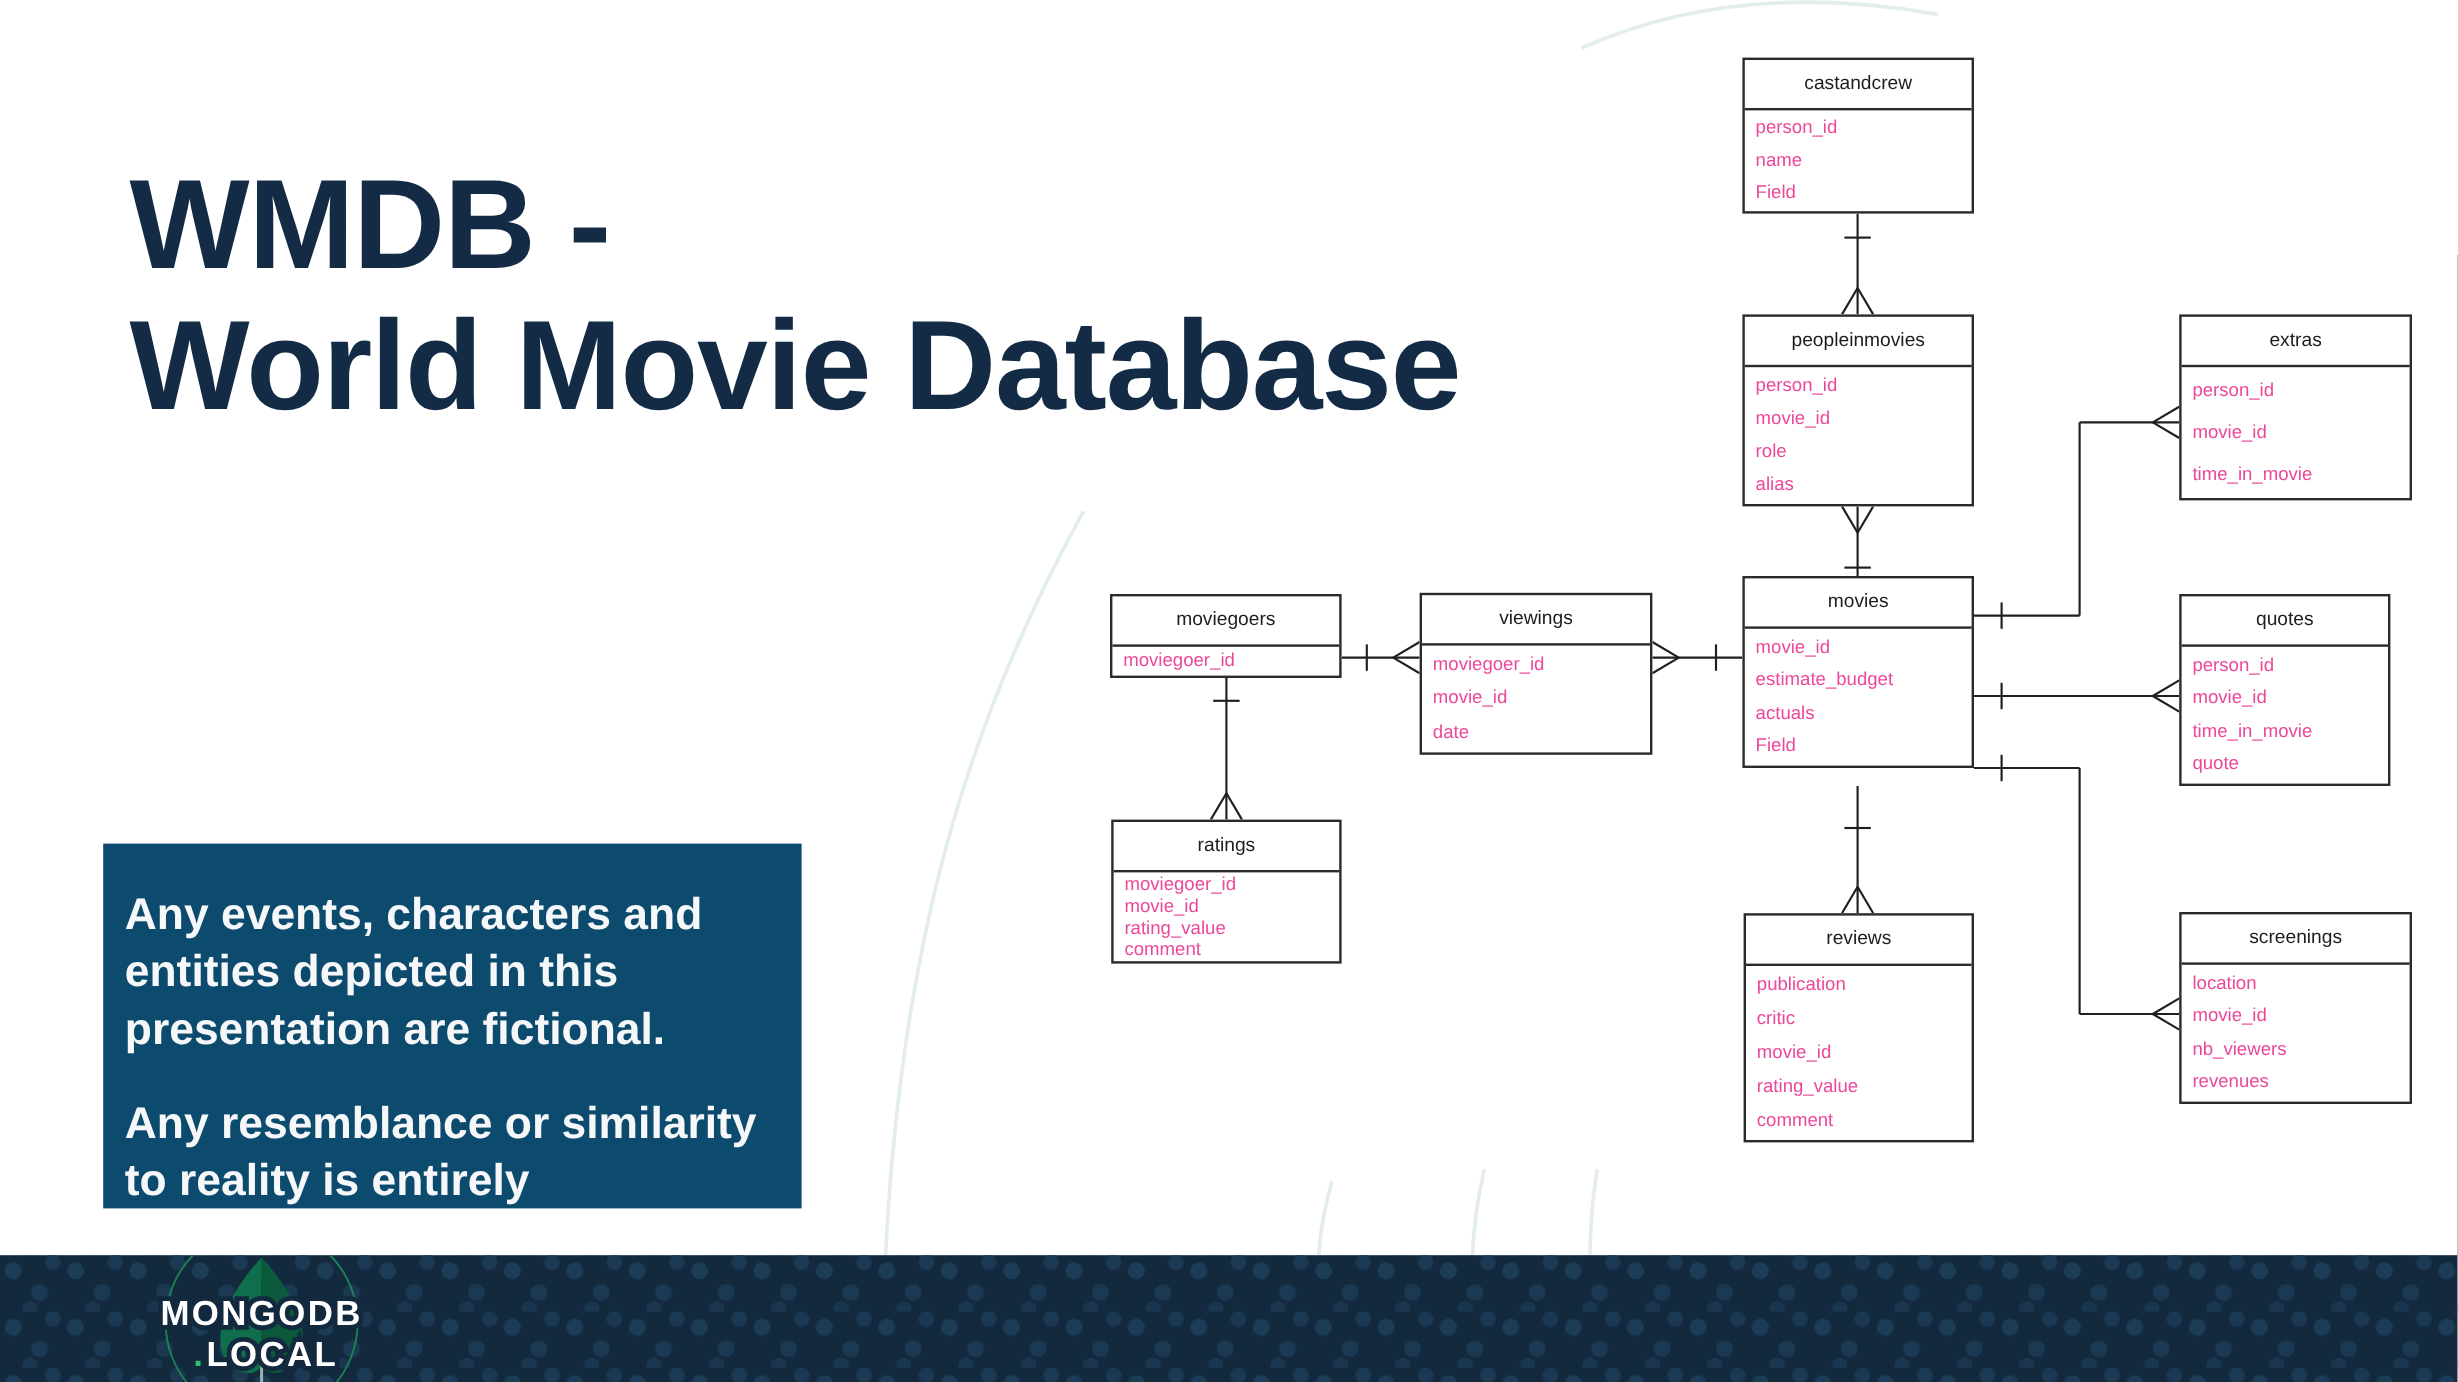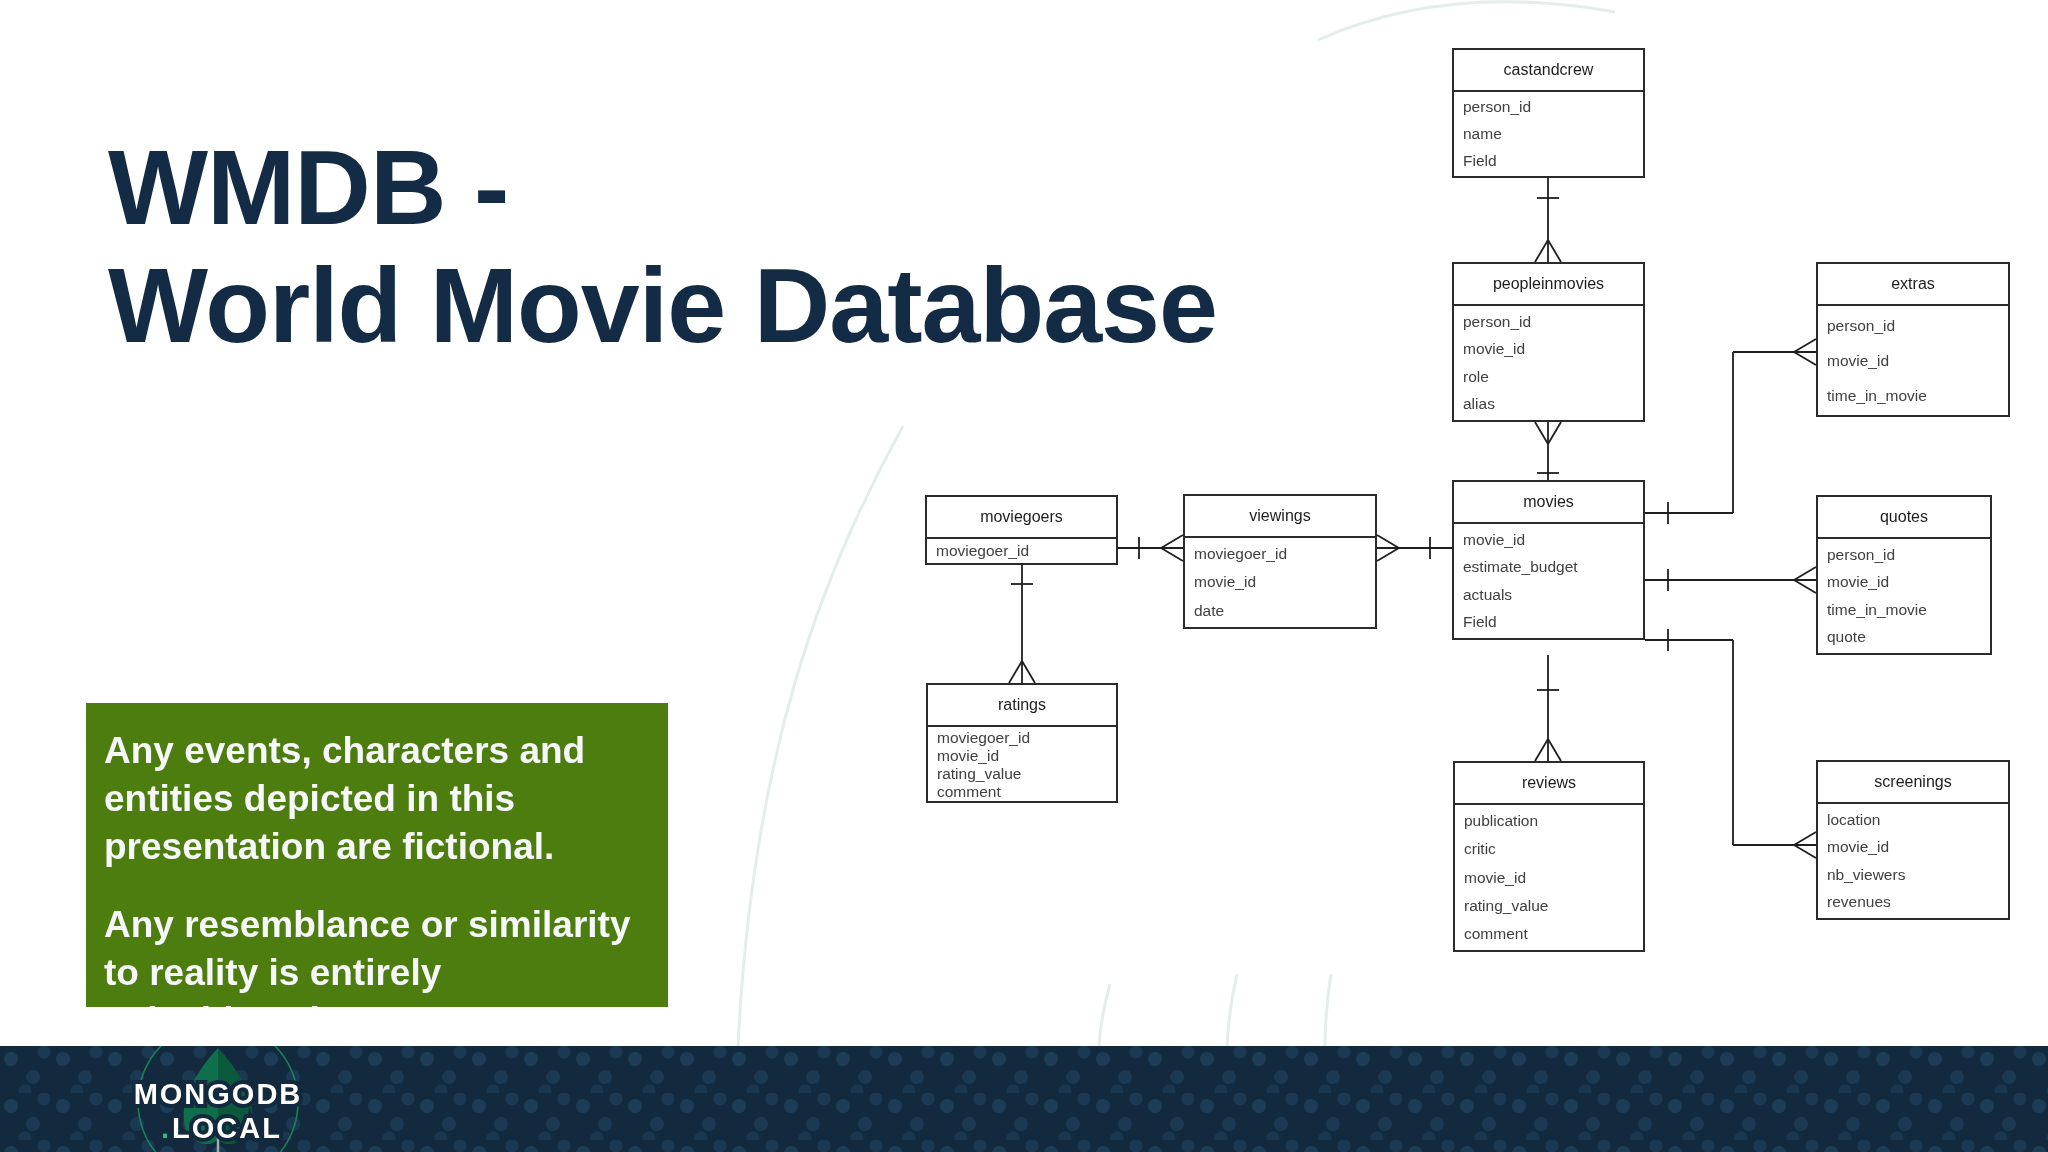--- a/index.html
+++ b/index.html
@@ -20,26 +20,26 @@
   .entity{
     position:absolute;z-index:2;background:#ffffff;border:2px solid #2b2b2b;
     box-sizing:border-box;display:flex;flex-direction:column;
   }
   .entity-header{
     height:40px;flex:0 0 40px;border-bottom:2px solid #2b2b2b;
     display:flex;align-items:center;justify-content:center;
     font-size:16px;color:#1d1d1d;text-align:center;
   }
   .entity-body{flex:1;display:flex;flex-direction:column;justify-content:space-around;padding:2px 0;}
-  .entity-row{padding-left:9px;font-size:15.5px;color:#404040;display:flex;align-items:center;flex:1;}
+  .entity-row{padding-left:9px;font-size:15.5px;color:#ec4899;display:flex;align-items:center;flex:1;}
   
   #disclaimer{
     position:absolute;left:86px;top:703px;width:582px;height:304px;z-index:3;
-    background:#4d7c0f;color:#f5f7f8;font-weight:bold;font-size:37px;
-    box-sizing:border-box;padding:24px 0 0 18px;overflow:hidden;
+    background:#0c4a6e;color:#f5f7f8;font-weight:bold;font-size:37px;
+    box-sizing:border-box;padding:35px 0 0 18px;overflow:hidden;
   }
   #disclaimer .dline{line-height:48px;white-space:nowrap;}
   #disclaimer .dspacer{height:30px;}
   
   #bottom-bar{
     position:absolute;left:0;top:1046px;width:2048px;height:106px;z-index:4;
     background-color:#12293e;
     background-image:
       radial-gradient(circle at 11px 13px, #1d3c56 0 6.5px, transparent 7.5px),
       radial-gradient(circle at 33px 31px, #1b3952 0 6.5px, transparent 7.5px),

